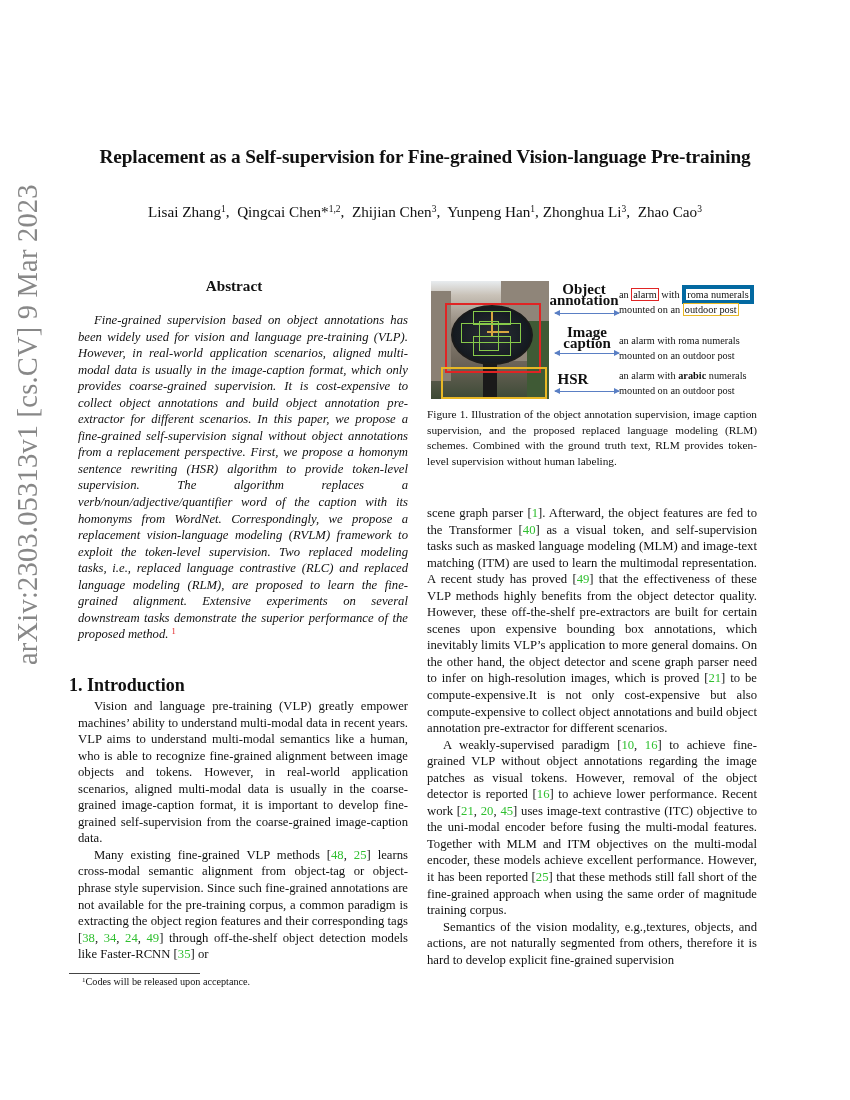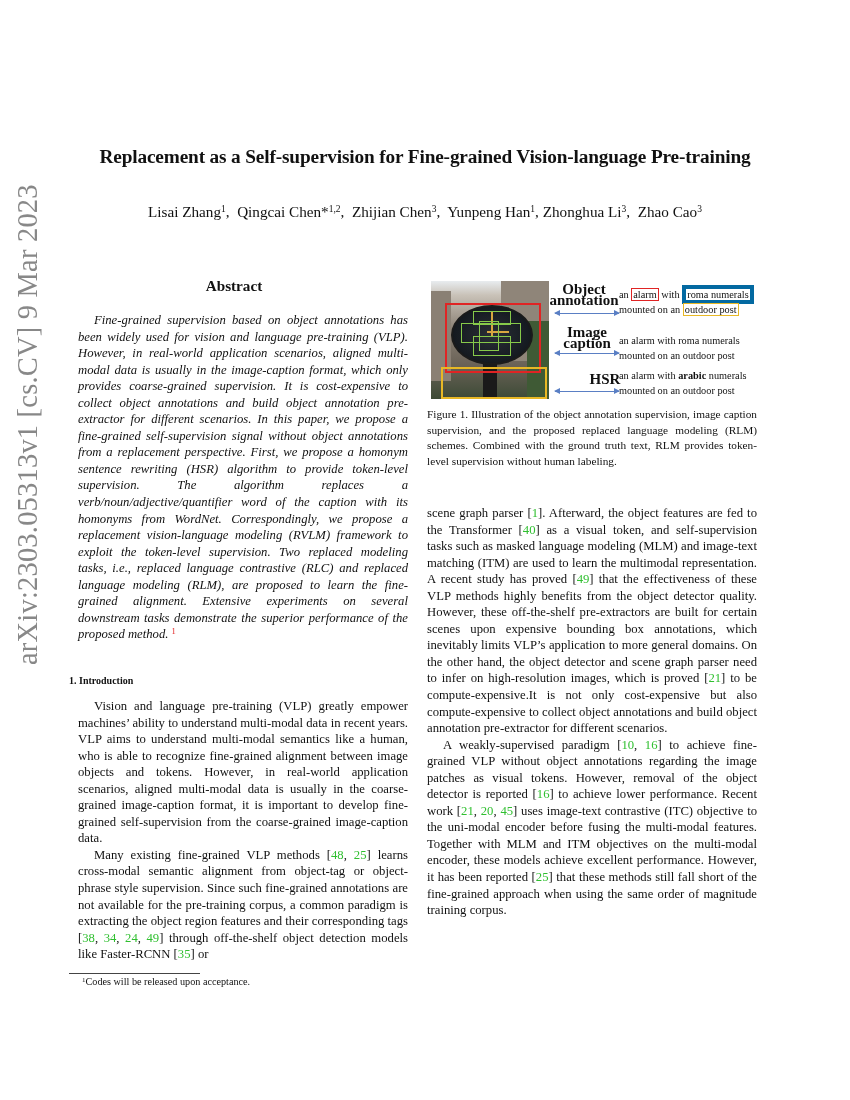--- a/index.html
+++ b/index.html
@@ -10,21 +10,21 @@
   .title { position:absolute; left:0; width:850px; top:146px; text-align:center; font-weight:bold; font-size:19.3px; letter-spacing:-0.15px; }
   .authors { position:absolute; left:0; width:850px; top:202px; text-align:center; font-size:15.2px; line-height:19px; }
   .authors sup { font-size:9.5px; vertical-align:top; position:relative; top:-2px; }
   .col { position:absolute; font-size:12.7px; line-height:16.55px; text-align:justify; hyphens:manual; }
   .col p { margin:0; text-indent:16px; }
   .left { left:78px; width:330px; }
   .right { left:427px; width:330px; }
   .abs-h { position:absolute; left:69px; width:330px; top:277px; text-align:center; font-weight:bold; font-size:15.2px; }
   .abstract { top:312px; font-style:italic; }
   .fnmark { color:#e02020; font-size:8.5px; vertical-align:top; font-style:normal; position:relative; top:-3px; margin-left:3px; }
-  .sec-h { position:absolute; left:69px; top:675px; font-weight:bold; font-size:10px; }
+  .sec-h { position:absolute; left:69px; top:675px; font-weight:bold; font-size:18px; }
   .intro { top:698px; }
   .cite { color:#2fbf2f; }
   .fn-rule { position:absolute; left:69px; top:973px; width:131px; border-top:1px solid #444; }
   .footnote { position:absolute; left:82px; top:976px; font-size:10.2px; }
   .footnote sup { font-size:7px; vertical-align:top; }
   .figure { position:absolute; left:431px; top:281px; width:330px; height:118px; }
   .photo { position:absolute; left:0; top:0; width:118px; height:118px; overflow:hidden;
            background:linear-gradient(180deg,#e8ecef 0%,#c9c2b8 12%,#8c8276 40%,#6b6358 70%,#3d4a36 100%); }
   .bldg { position:absolute; background:#7d7468; }
   .clock { position:absolute; left:20px; top:24px; width:78px; height:56px; border-radius:50%;
@@ -105,26 +105,27 @@
     <div><span>mounted on an </span><span class="tagbox tag-yellow">outdoor post</span></div>
   </div>
 
   <div class="flabel" style="left:121px;top:46px;">Image caption</div>
   <div class="arrow" style="left:124px;top:72px;"></div>
   <div class="ftext" style="top:52px;">
     <div>an alarm with roma numerals</div>
     <div>mounted on an outdoor post</div>
   </div>
 
-  <div class="flabel" style="left:139px;top:93px;">HSR</div>
+  <div class="flabel" style="left:107px;top:93px;">HSR</div>
   <div class="arrow" style="left:124px;top:110px;"></div>
   <div class="ftext" style="top:87px;">
     <div><span>an alarm with </span><b>arabic</b><span> numerals</span></div>
     <div>mounted on an outdoor post</div>
   </div>
 </div>
 
 <div class="caption">Figure 1. Illustration of the object annotation supervision, image caption supervision, and the proposed replaced language model­ing (RLM) schemes. Combined with the ground truth text, RLM provides token-level supervision without human labeling.</div>
 
 <div class="col right r-body">
   <p style="text-indent:0"><span>scene graph parser [</span><span class="cite">1</span><span>]. Afterward, the object features are fed to the Transformer [</span><span class="cite">40</span><span>] as a visual token, and self-supervision tasks such as masked language model­ing (MLM) and image-text matching (ITM) are used to learn the multimodal representation. A recent study has proved [</span><span class="cite">49</span><span>] that the effectiveness of these VLP methods highly benefits from the object detector quality. However, these off-the-shelf pre-extractors are built for certain scenes upon expensive bounding box annotations, which inevitably limits VLP’s application to more general domains. On the other hand, the object detector and scene graph parser need to infer on high-resolution images, which is proved [</span><span class="cite">21</span><span>] to be compute-expensive.It is not only cost-expensive but also compute-expensive to collect object annotations and build object annotation pre-extractor for different scenarios.</span></p>
   <p><span>A weakly-supervised paradigm [</span><span class="cite">10</span><span>, </span><span class="cite">16</span><span>] to achieve fine-grained VLP without object annotations regarding the im­age patches as visual tokens. However, removal of the ob­ject detector is reported [</span><span class="cite">16</span><span>] to achieve lower performance. Recent work [</span><span class="cite">21</span><span>, </span><span class="cite">20</span><span>, </span><span class="cite">45</span><span>] uses image-text contrastive (ITC) objective to the uni-modal encoder before fusing the multi-modal features. Together with MLM and ITM objectives on the multi-modal encoder, these models achieve excellent performance. However, it has been reported [</span><span class="cite">25</span><span>] that these methods still fall short of the fine-grained approach when using the same order of magnitude training corpus.</span></p>
+  <p>Semantics of the vision modality, e.g.,textures, objects, and actions, are not naturally segmented from others, there­fore it is hard to develop explicit fine-grained supervision</p>
 </div>
 
 </body></html>

